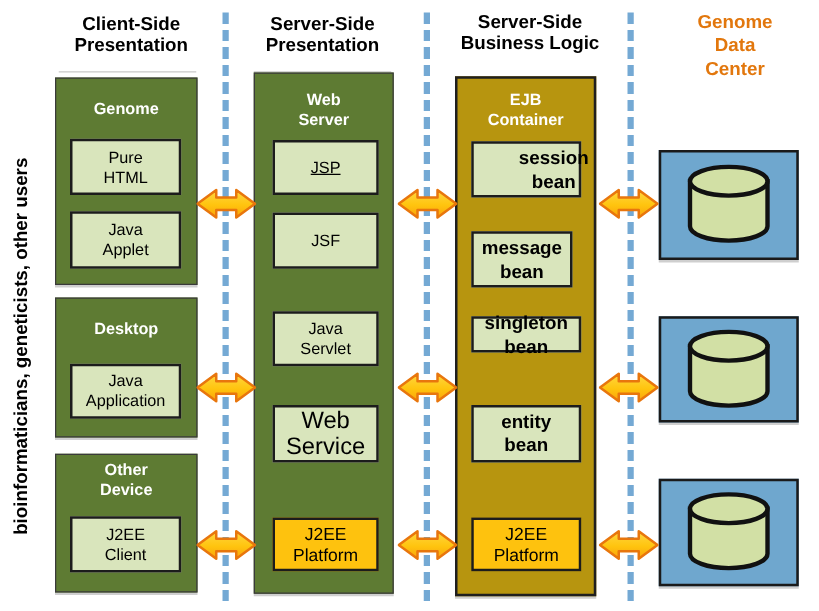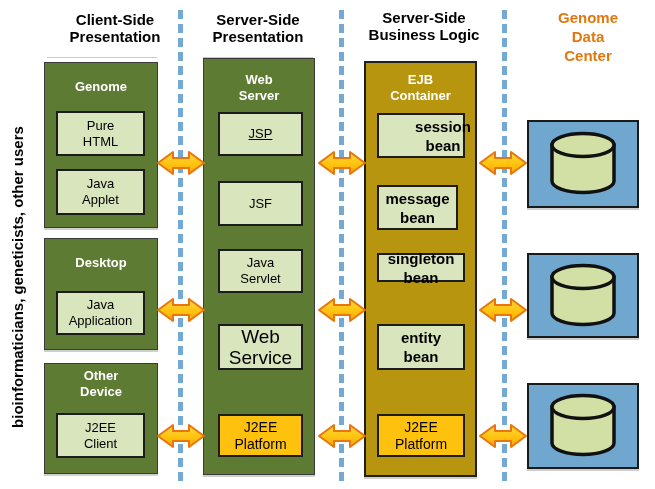--- a/index.html
+++ b/index.html
@@ -40,21 +40,21 @@
       <linearGradient id="agrad" x1="0" y1="0" x2="0" y2="1">
         <stop offset="0" stop-color="#FFD640"></stop>
         <stop offset="0.55" stop-color="#FFC40E"></stop>
         <stop offset="1" stop-color="#F9A30C"></stop>
       </linearGradient>
     </defs>
   </svg>
 
   <div class="vlabel">bioinformaticians, geneticists, other users</div>
 
-  <div class="hdr" style="left:44px;top:11px;width:142px;">Client-Side
+  <div class="hdr" style="left:34px;top:11px;width:142px;">Client-Side
 Presentation</div>
   <div class="hdr" style="left:187px;top:11px;width:142px;">Server-Side
 Presentation</div>
   <div class="hdr" style="left:348px;top:9px;width:152px;">Server-Side
 Business Logic</div>
   <div class="hdr orange" style="left:527px;top:8px;width:122px;color:#E2770D;">Genome
 Data
 Center</div>
 
   <div class="hairline" style="left:47px;top:57px;width:110px;"></div>
@@ -88,21 +88,21 @@
   <div class="ibox" style="left:56px;top:111px;width:89px;height:45px;">Pure
 HTML</div>
   <div class="ibox" style="left:56px;top:169px;width:89px;height:46px;">Java
 Applet</div>
   <div class="ibox" style="left:56px;top:291px;width:89px;height:44px;">Java
 Application</div>
   <div class="ibox" style="left:56px;top:413px;width:89px;height:45px;">J2EE
 Client</div>
 
   <div class="ibox" style="left:218px;top:112px;width:85px;height:44px;text-decoration:underline;">JSP</div>
-  <div class="ibox" style="left:218px;top:170px;width:85px;height:45px;margin-top:11px;">JSF</div>
+  <div class="ibox" style="left:218px;top:170px;width:85px;height:45px;">JSF</div>
   <div class="ibox" style="left:218px;top:249px;width:85px;height:44px;">Java
 Servlet</div>
   <div class="ibox webservice" style="left:218px;top:324px;width:85px;height:46px;">Web
 Service</div>
   <div class="ibox yellow" style="left:218px;top:414px;width:85px;height:43px;">J2EE
 Platform</div>
 
   <div class="ibox bean" style="left:377px;top:113px;width:88px;height:45px;padding-left:44px;">session
 bean</div>
   <div class="ibox bean" style="left:377px;top:185px;width:81px;height:45px;">message

